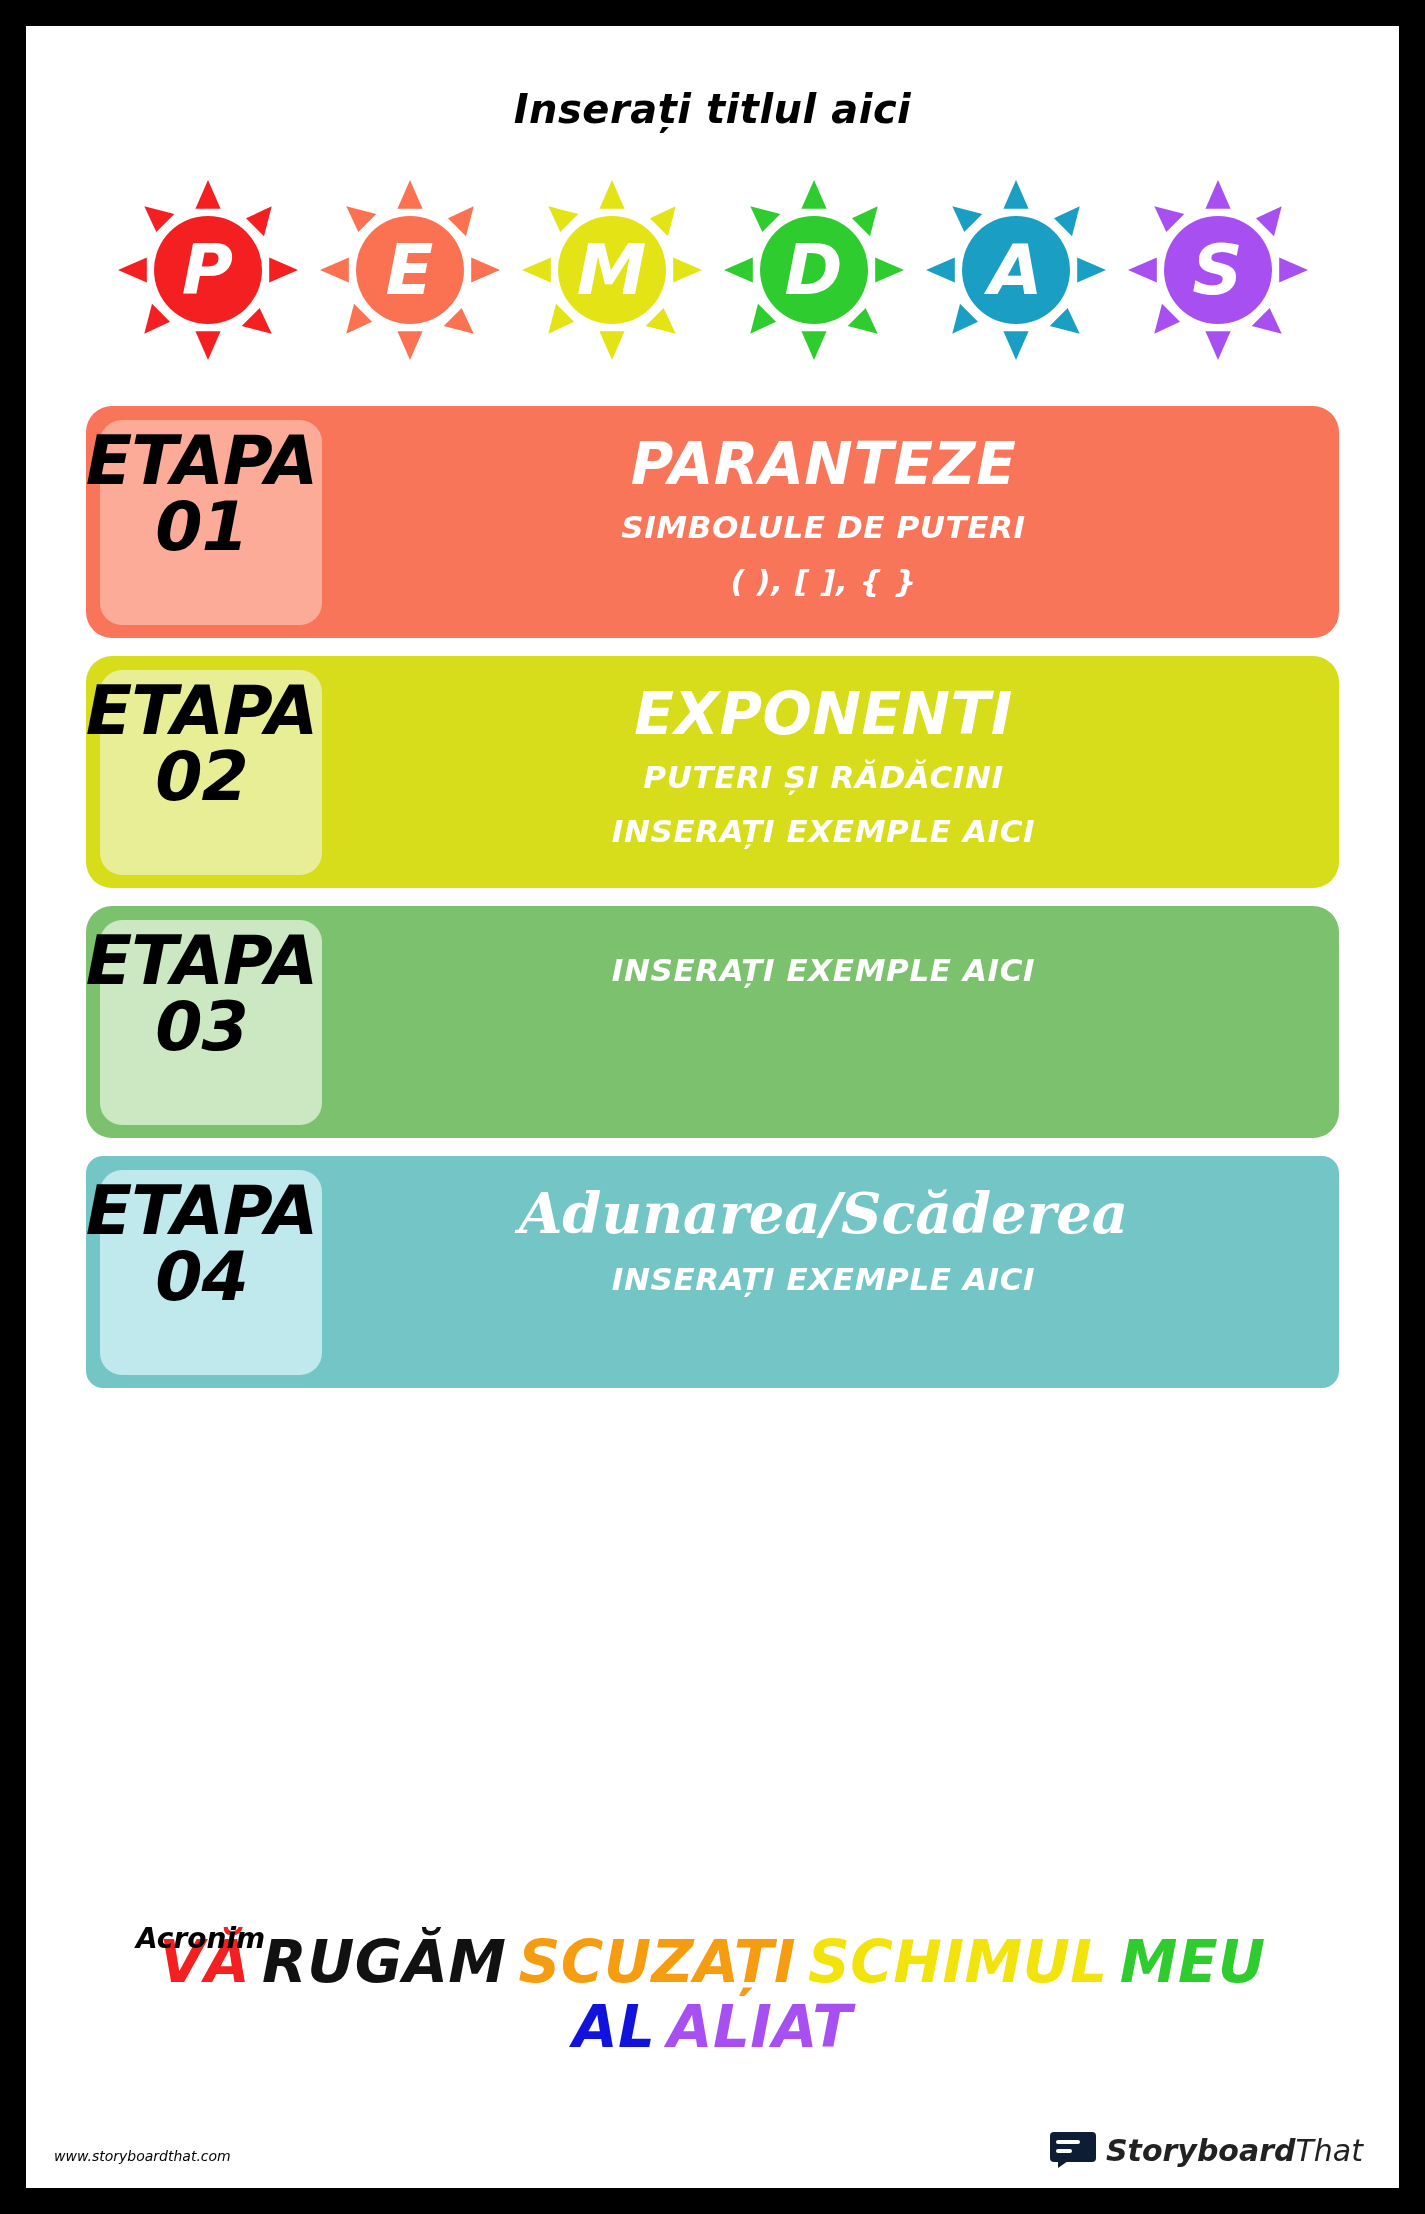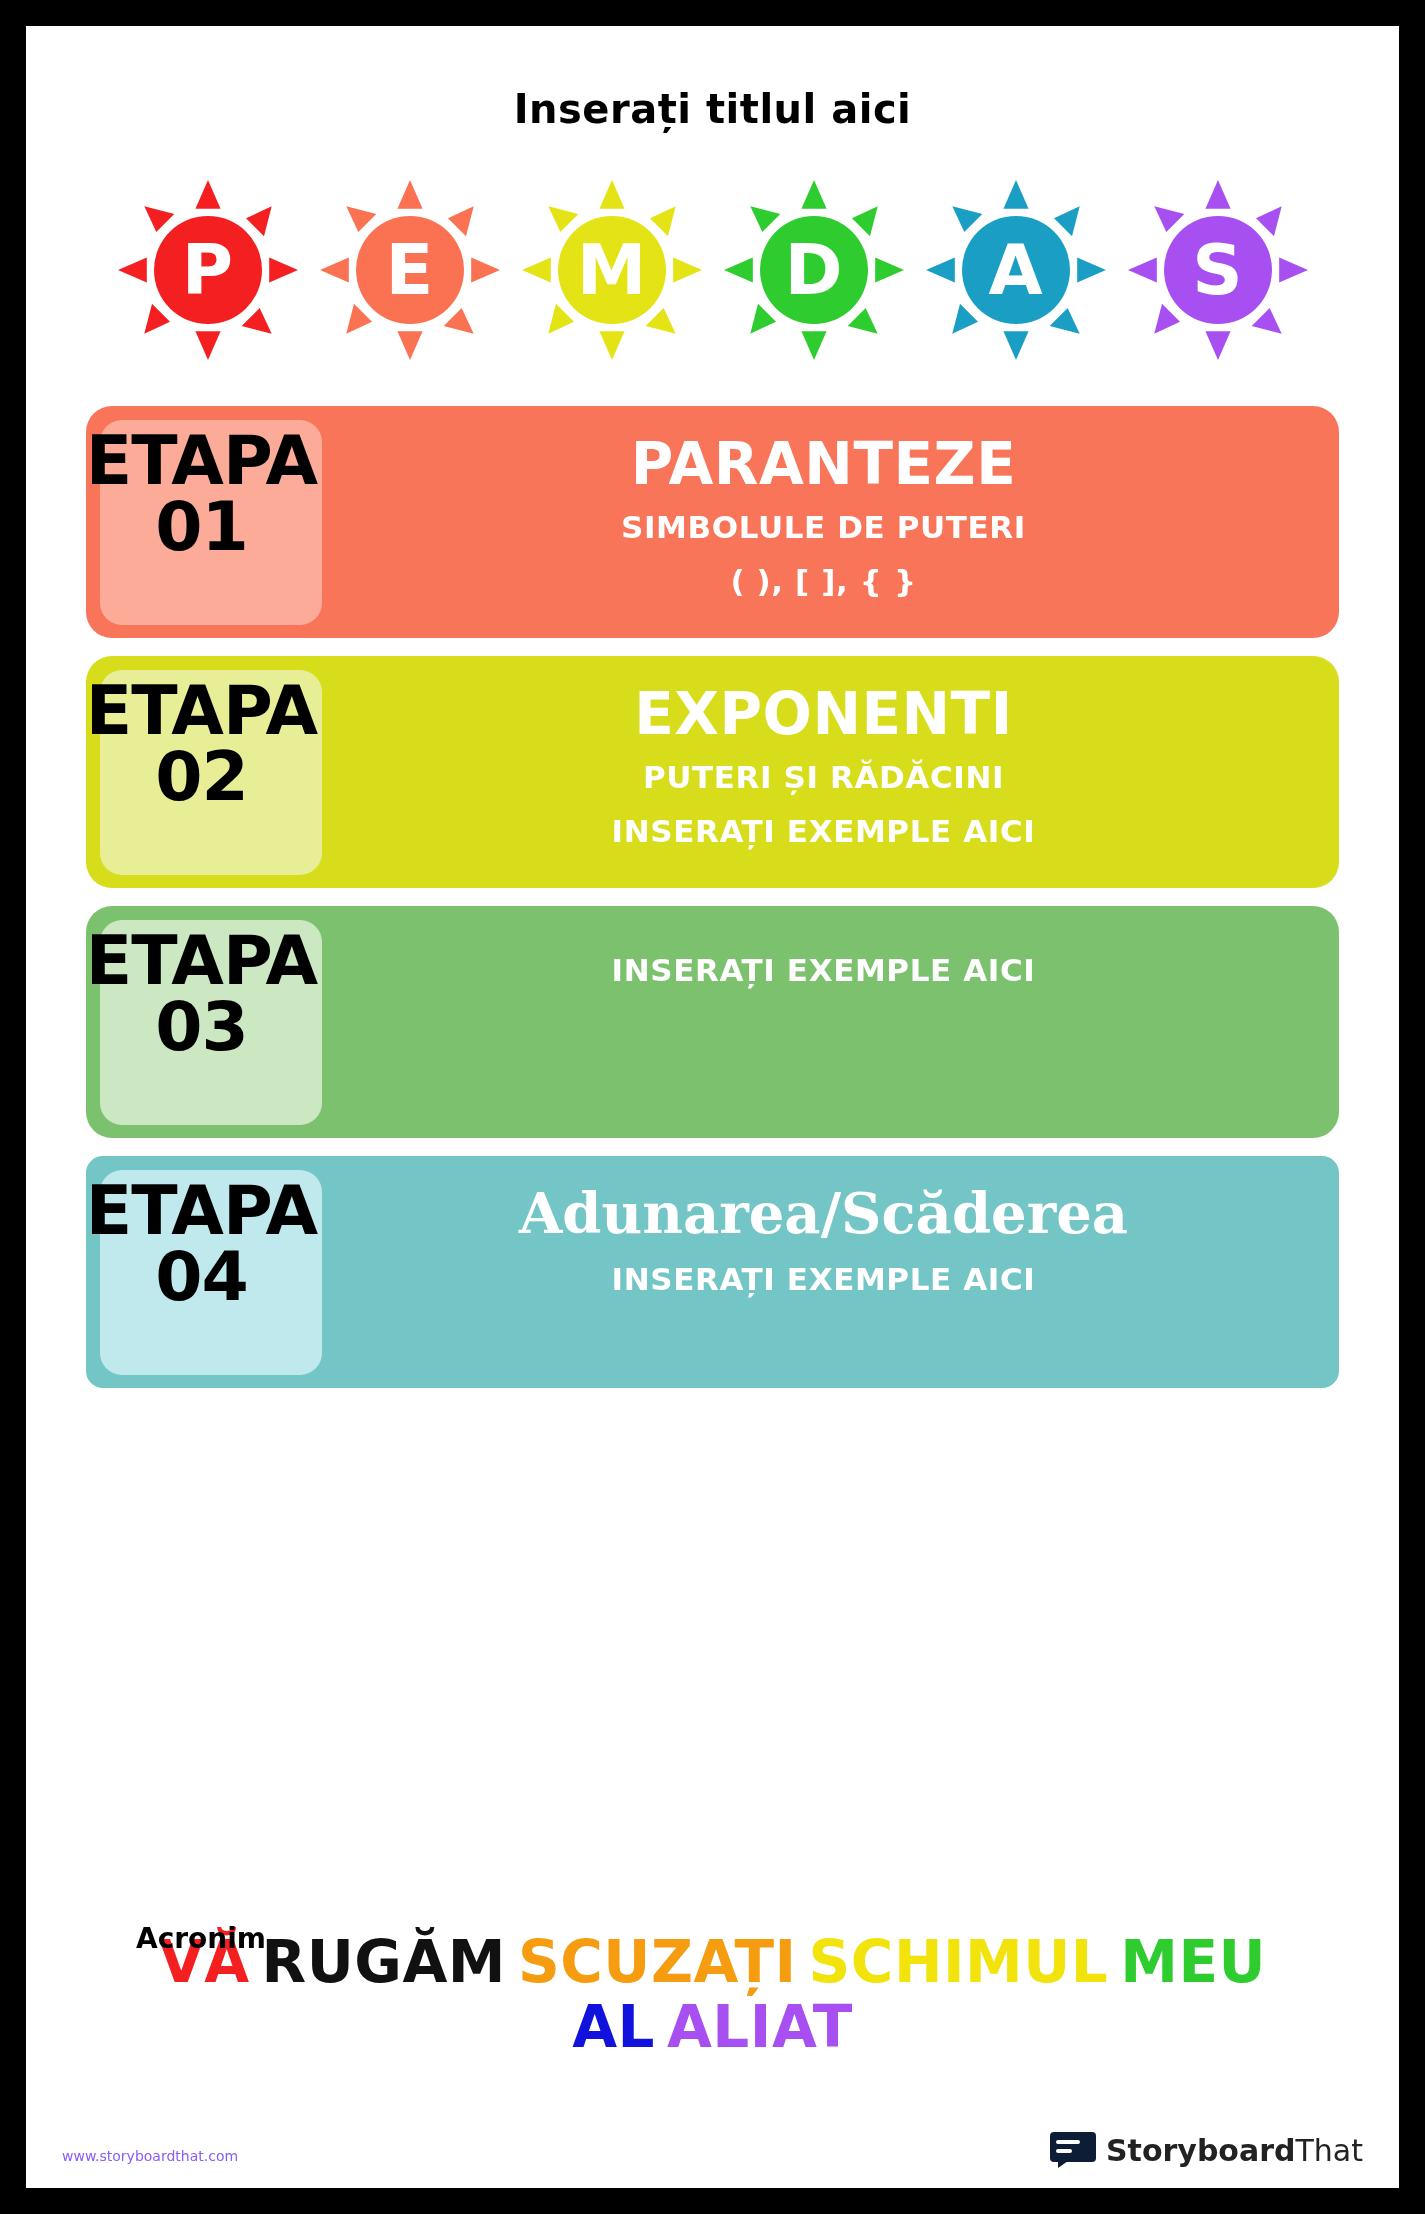--- a/index.html
+++ b/index.html
@@ -21,20 +21,21 @@
     box-sizing: border-box;
     padding: 26px;
   }
   .sheet {
     position: relative;
     width: 100%;
     height: 100%;
     background: #ffffff;
     box-sizing: border-box;
     overflow: hidden;
+    font-style: italic;
   }
 
   
   .title {
     text-align: center;
     font-size: 40px;
     font-weight: bold;
     color: #000000;
     letter-spacing: 0.5px;
     margin-top: 60px;
@@ -172,25 +173,25 @@
     font-weight: bold;
     font-size: 58px;
     line-height: 1.12;
     letter-spacing: 0.5px;
   }
   .acronym-line span { margin: 0 6px; }
 
   
   .footer-url {
     position: absolute;
-    left: 36px;
+    left: 28px;
     bottom: 24px;
     font-family: "DejaVu Sans", sans-serif;
     font-size: 14px;
-    color: #8b5cf6;
+    color: #000000;
   }
   .brand {
     position: absolute;
     right: 26px;
     bottom: 14px;
     display: flex;
     align-items: center;
     gap: 10px;
     background: #ffffff;
     padding: 6px 10px;

